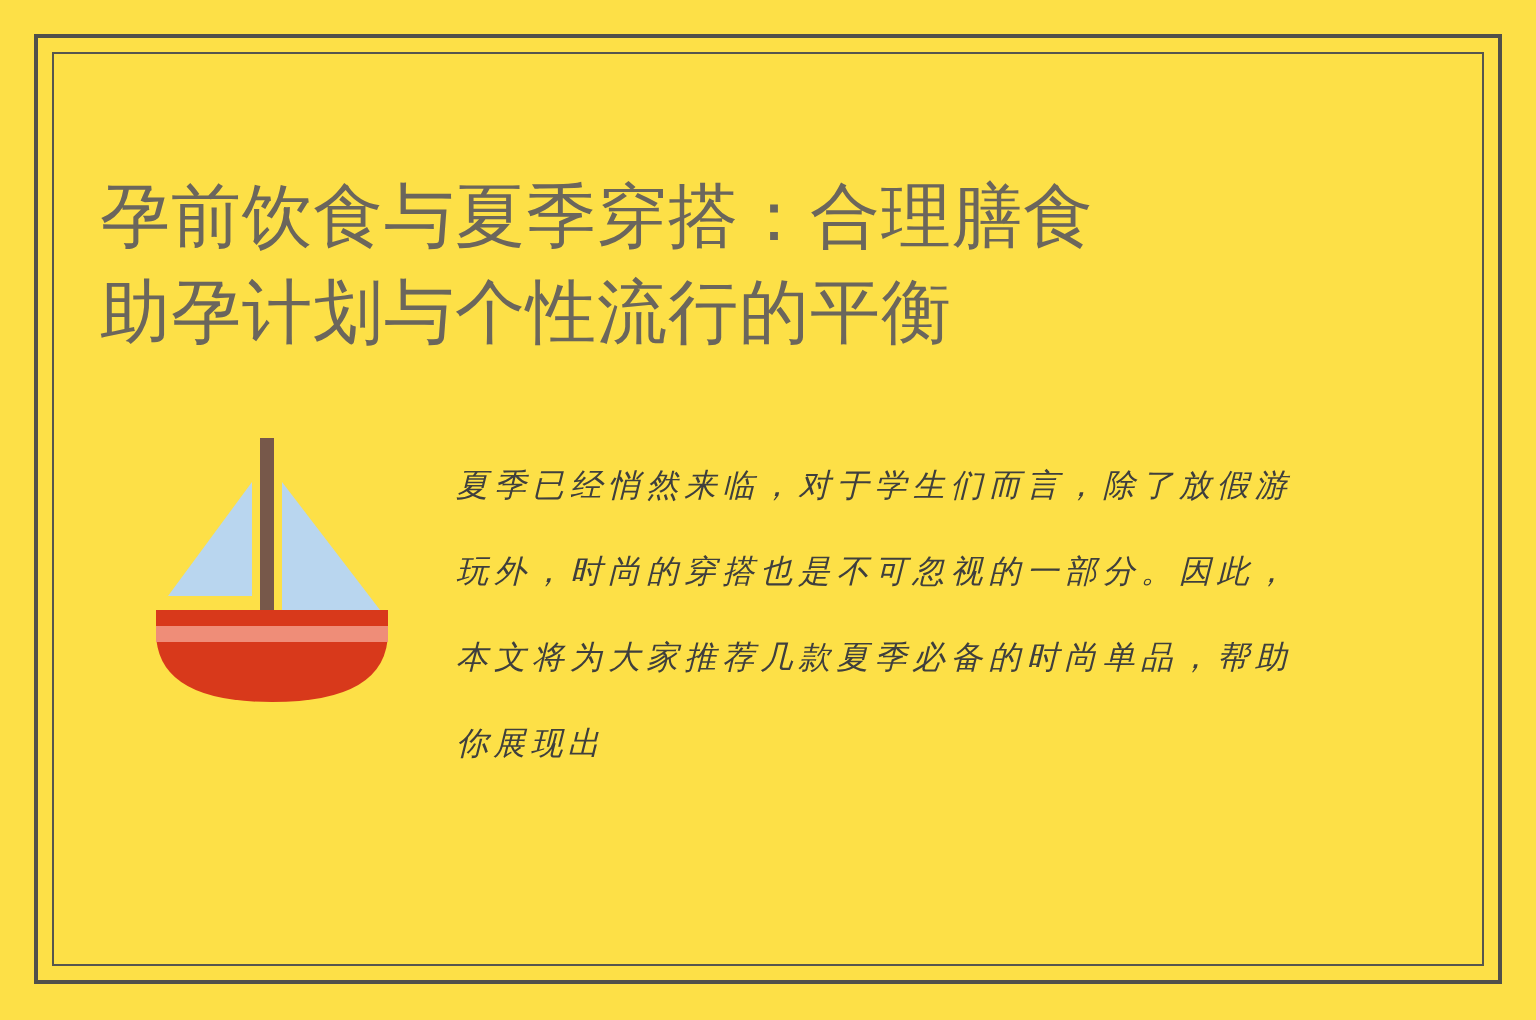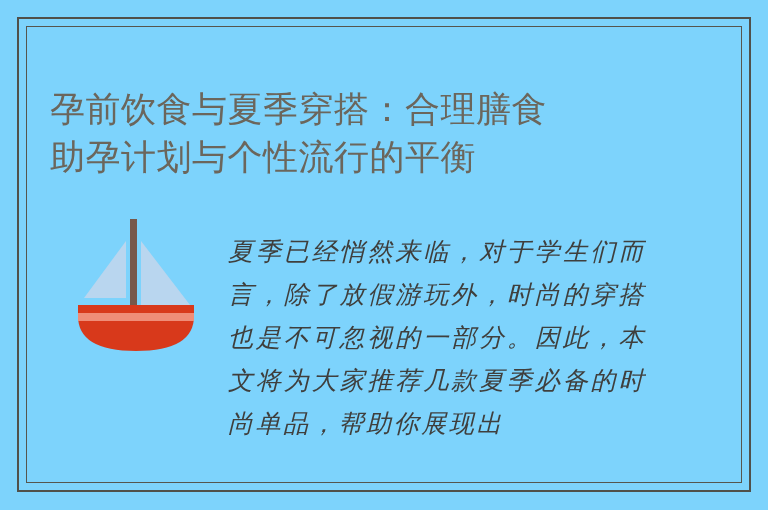--- a/index.html
+++ b/index.html
@@ -11,21 +11,21 @@
     height: 510px;
     overflow: hidden;
     background: #fdfcf4;
     font-family: "Liberation Sans", "DejaVu Sans", sans-serif;
   }
 
   #card {
     position: relative;
     width: 768px;
     height: 510px;
-    background: #7dd3fc;
+    background: #fde047;
     box-sizing: border-box;
   }
 
   
   #frame-outer {
     position: absolute;
     left: 17px;
     top: 17px;
     right: 17px;
     bottom: 18px;
@@ -83,21 +83,21 @@
   }
 
   
   #body-text {
     position: absolute;
     left: 178px;
     top: 0px;
     width: 418px;
     height: 250px;
     overflow: hidden;
-    font-size: 25px;
+    font-size: 16px;
     line-height: 43px;
     letter-spacing: 2.6px;
     color: #3f3f3d;
     text-align: justify;
     text-justify: inter-character;
     font-family: "DejaVu Serif", "Liberation Serif", serif;
     font-style: italic;
     font-weight: 400;
   }
 </style>

